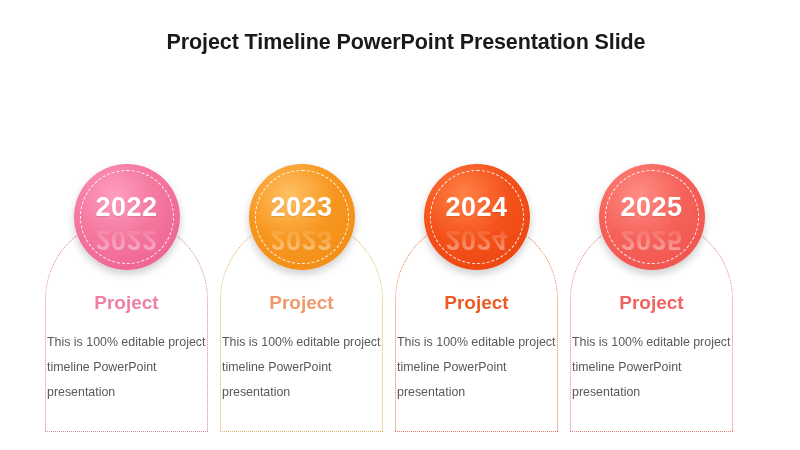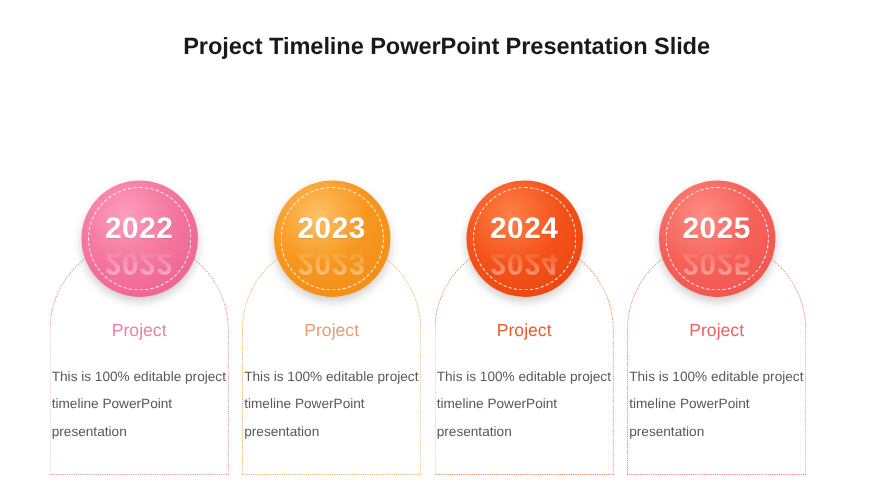--- a/index.html
+++ b/index.html
@@ -123,22 +123,22 @@
     pointer-events: none;
   }
 
   
   .heading {
     position: absolute;
     left: 0;
     right: 0;
     top: 292px;
     text-align: center;
-    font-size: 16px;
-    font-weight: normal;
+    font-size: 19px;
+    font-weight: bold;
     color: #ee7fa5;
   }
 
   .body-text {
     position: absolute;
     left: 8px;
     right: 8px;
     top: 330px;
     font-size: 12.4px;
     line-height: 25px;

